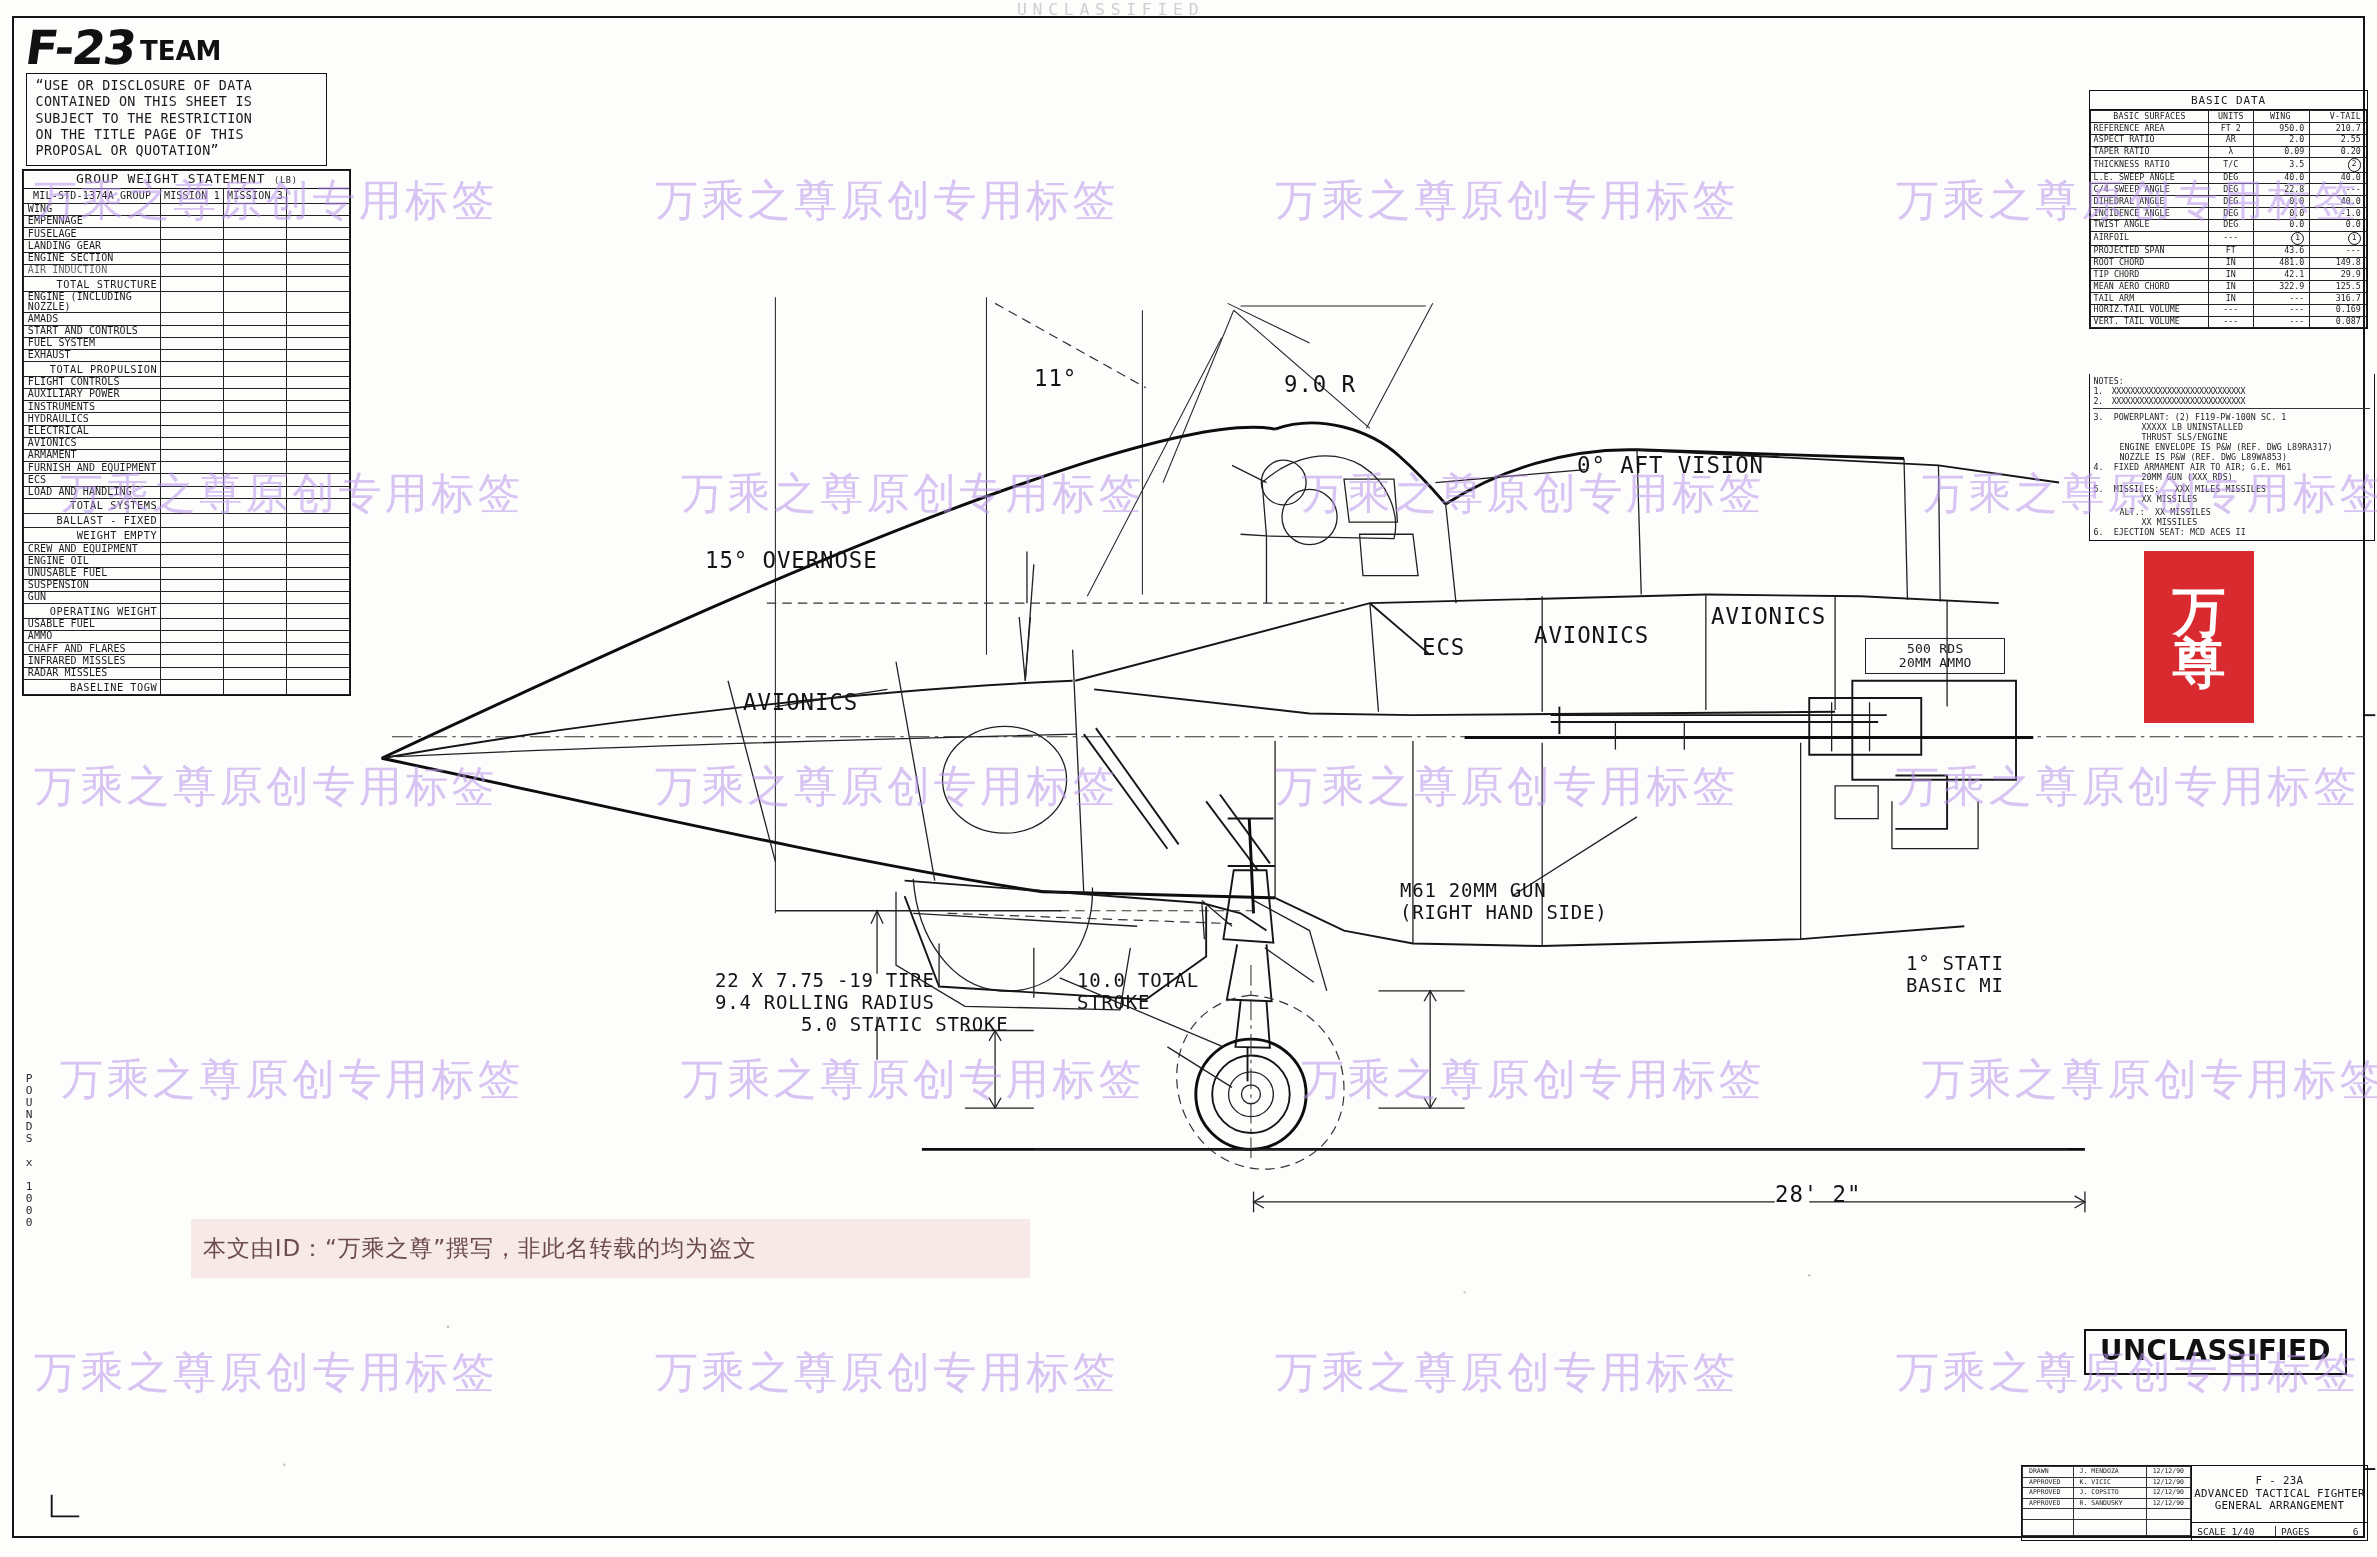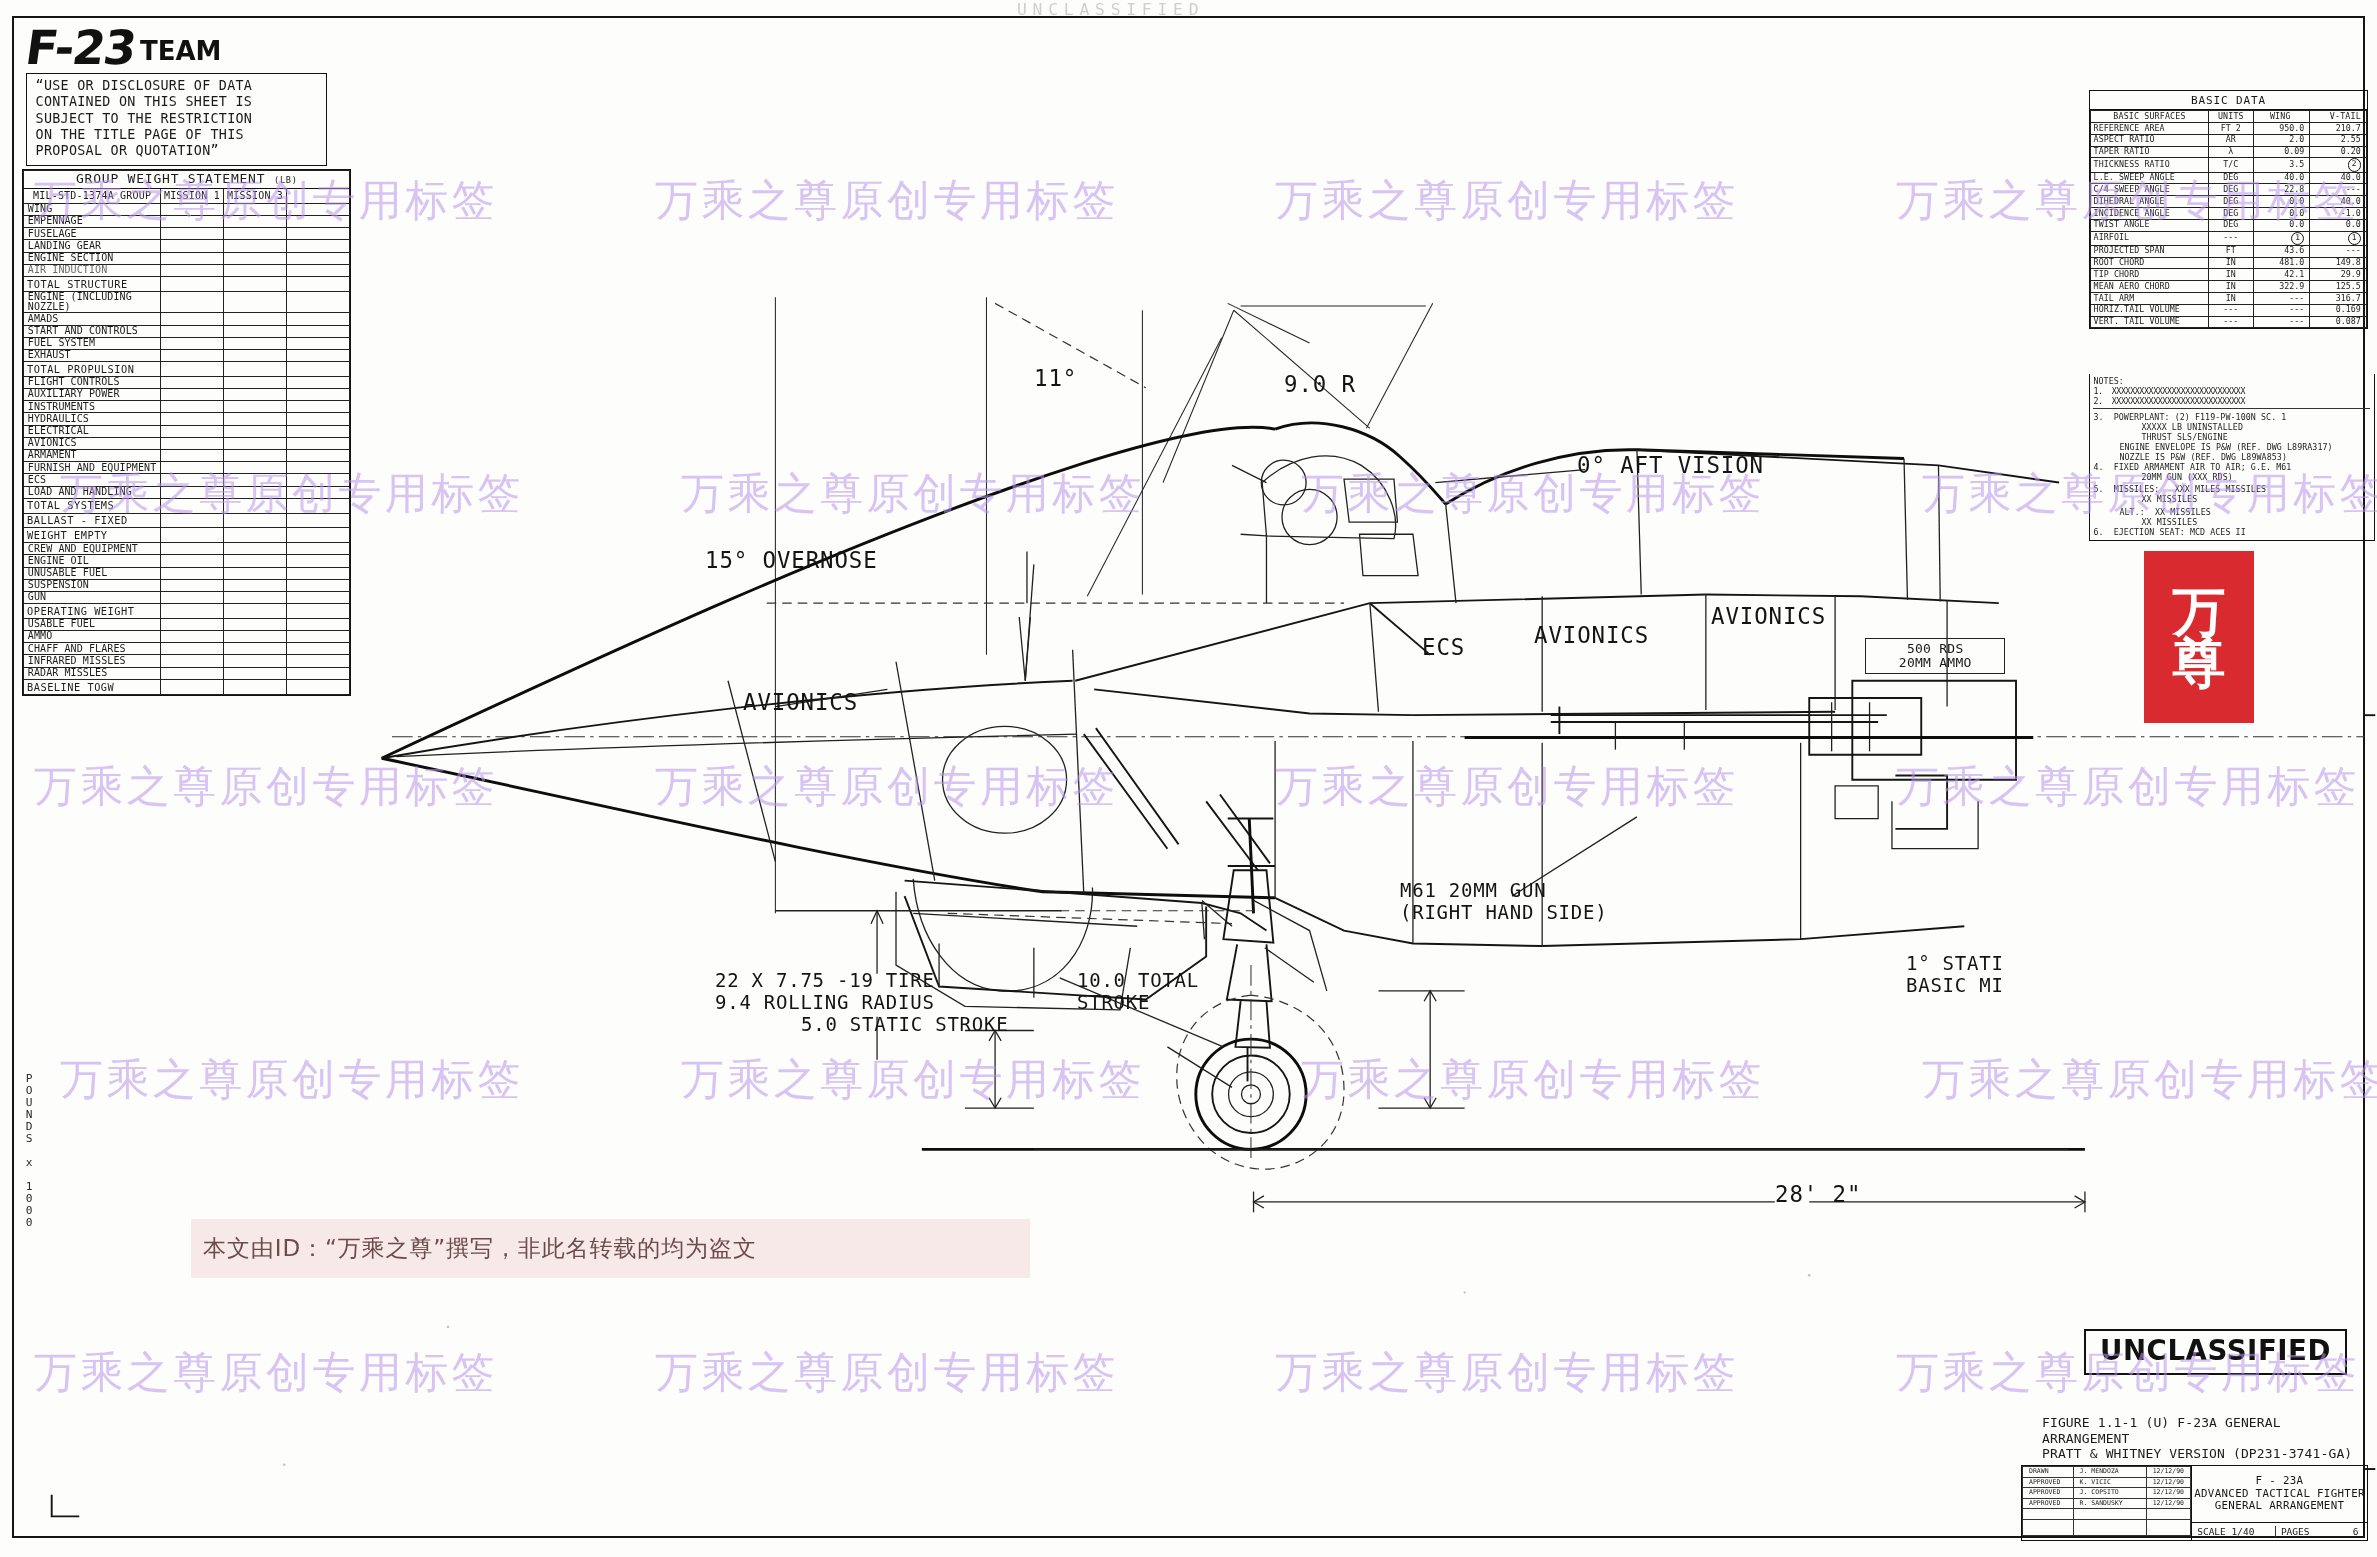--- a/index.html
+++ b/index.html
@@ -57,21 +57,21 @@
     position:absolute;left:22.4px;top:169px;width:327px;
     border:1.7px solid #111;border-collapse:collapse;background:transparent;
   }
   .gw table{border-collapse:collapse;width:100%;font-size:10px;color:#1c1c1c;}
   .gw td,.gw th{border:0.9px solid #222;padding:0px 2.6px;height:11.2px;line-height:10.3px;font-weight:normal;}
   .gw .title{
     text-align:center;font-size:13px;letter-spacing:.06em;height:17px;
     border-bottom:1.7px solid #111;
   }
   .gw .hdr td{text-align:center;font-size:10px;height:13.8px;letter-spacing:.02em;}
-  .gw .sub{text-align:left;letter-spacing:.05em;font-size:10.3px;height:13.8px;}
+  .gw .sub{text-align:right;letter-spacing:.05em;font-size:10.3px;height:13.8px;}
   .gw .c2,.gw .c3,.gw .c4{width:57px;}
   .gw .item{padding-left:3.4px;letter-spacing:.01em;}
   .gw .faded{color:#6a6a6a;}
   .gw .topline td{border-top:1.7px solid #111;}
 
   
   .vert-pounds{
     left:22.4px;top:1073px;font-size:11.2px;line-height:12px;color:#2a2a2a;
     letter-spacing:.02em;text-align:center;width:13.8px;
   }
@@ -620,24 +620,20 @@
     <div class="nt">6.  EJECTION SEAT: MCD ACES II</div>
   </div>
 
   <div class="seal">
     <span>万</span>
     <span>尊</span>
   </div>
 
   <div class="unclass">UNCLASSIFIED</div>
 
-  <div class="figcap">
-    <div>FIGURE 1.1-1 (U) F-23A GENERAL ARRANGEMENT</div>
-    <div>PRATT &amp; WHITNEY VERSION (DP231-3741-GA)</div>
-  </div>
 
   <div class="tblock">
     <div class="tb-left">
       <table>
           <tbody id="tb-body">
             <tr>
               <td class="k">DRAWN</td>
               <td class="n">J. MENDOZA</td>
               <td>12/12/90</td>
             </tr>

